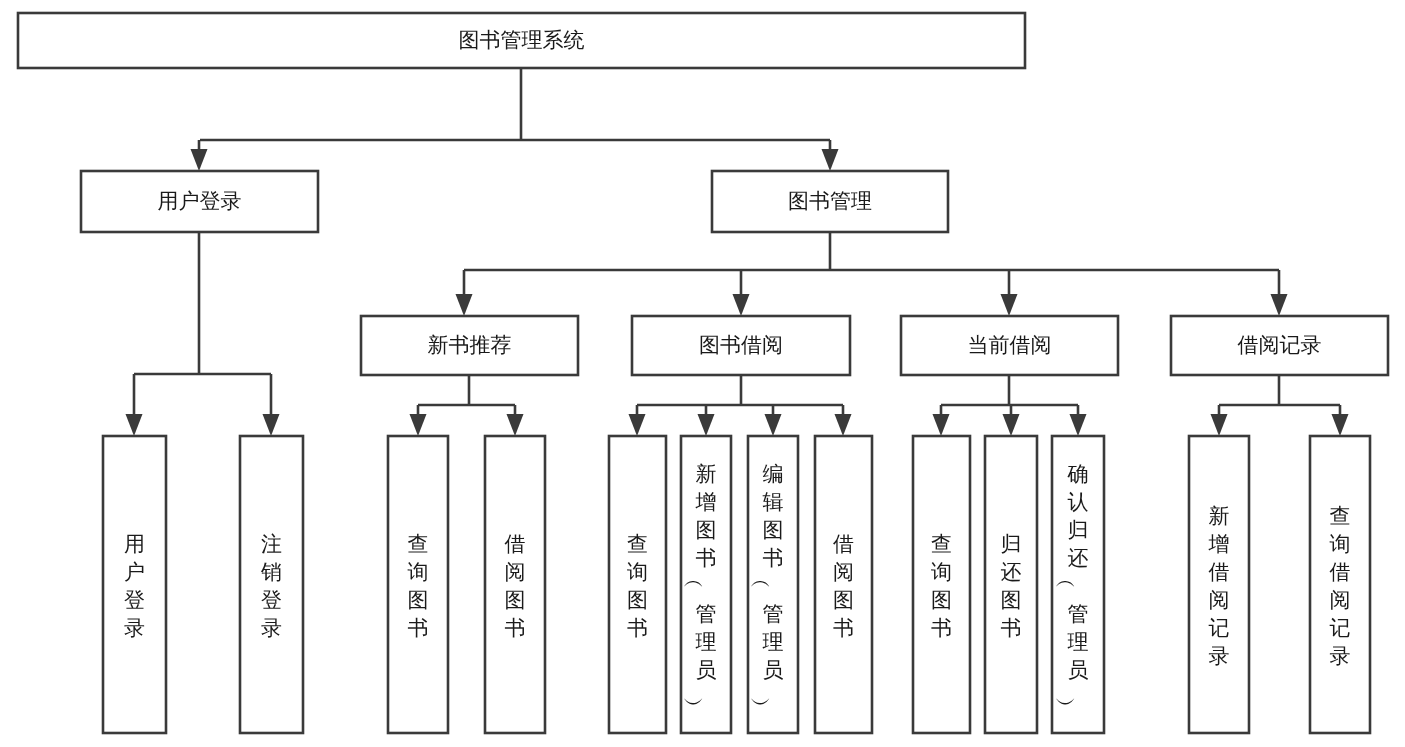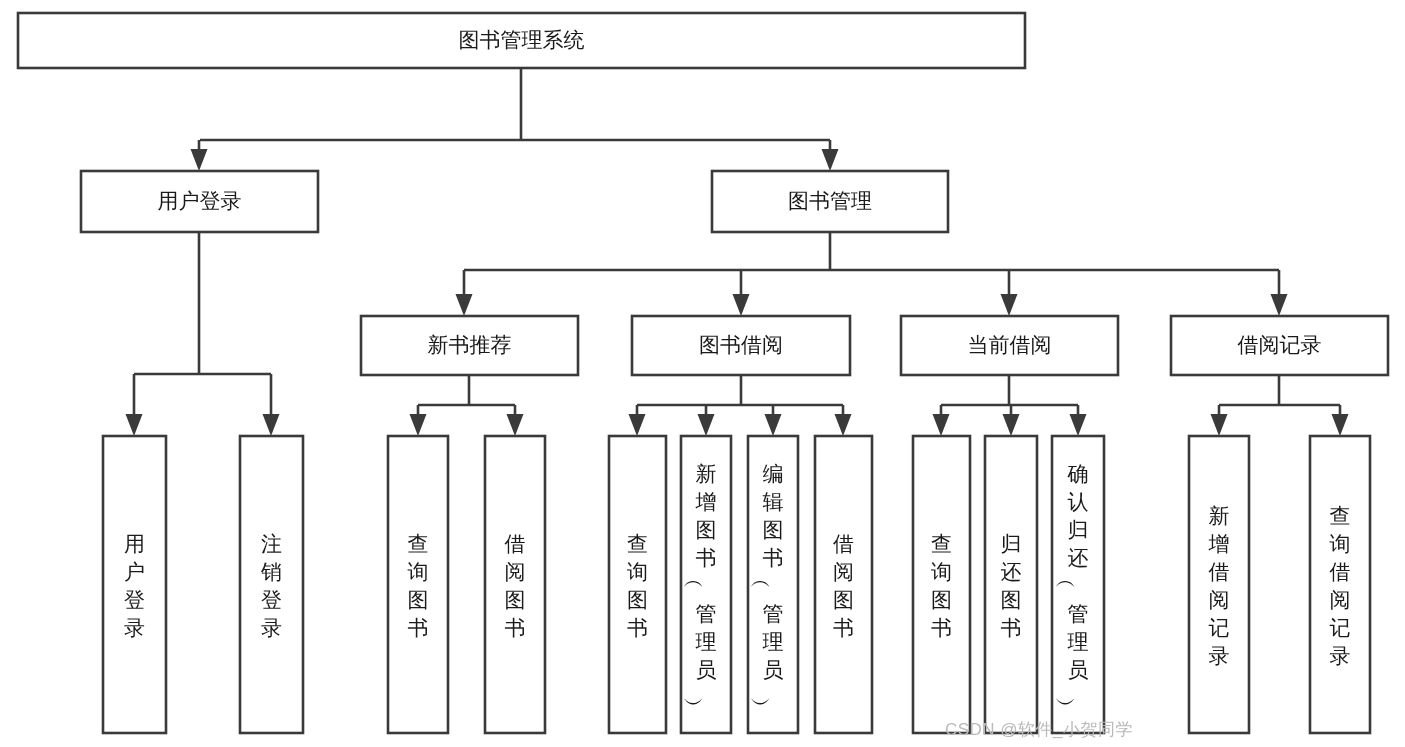--- a/index.html
+++ b/index.html
@@ -255,14 +255,13 @@
         <g>
           <rect x="1189" y="436" width="60" height="297" class="node-box"></rect>
           <text x="1219" y="522.5" class="node-label-v"><tspan x="1219" dy="0">新</tspan><tspan x="1219" dy="28">增</tspan><tspan x="1219" dy="28">借</tspan><tspan x="1219" dy="28">阅</tspan><tspan x="1219" dy="28">记</tspan><tspan x="1219" dy="28">录</tspan></text>
         </g>
         <g>
           <rect x="1310" y="436" width="60" height="297" class="node-box"></rect>
           <text x="1340" y="522.5" class="node-label-v"><tspan x="1340" dy="0">查</tspan><tspan x="1340" dy="28">询</tspan><tspan x="1340" dy="28">借</tspan><tspan x="1340" dy="28">阅</tspan><tspan x="1340" dy="28">记</tspan><tspan x="1340" dy="28">录</tspan></text>
         </g>
       </g>
   </svg>
-  <div class="watermark">CSDN @软件_小贺同学</div>
 </div>
 
 </body></html>

